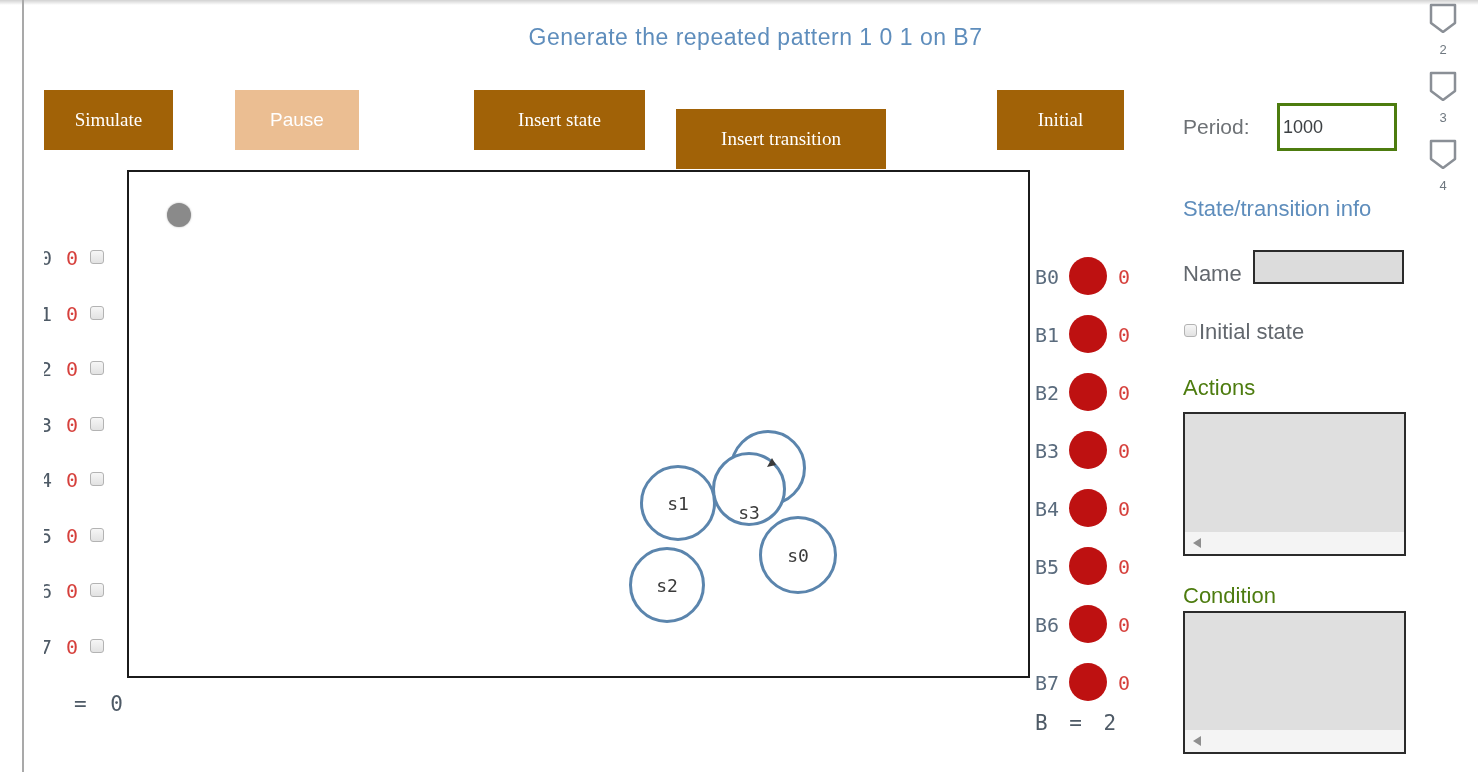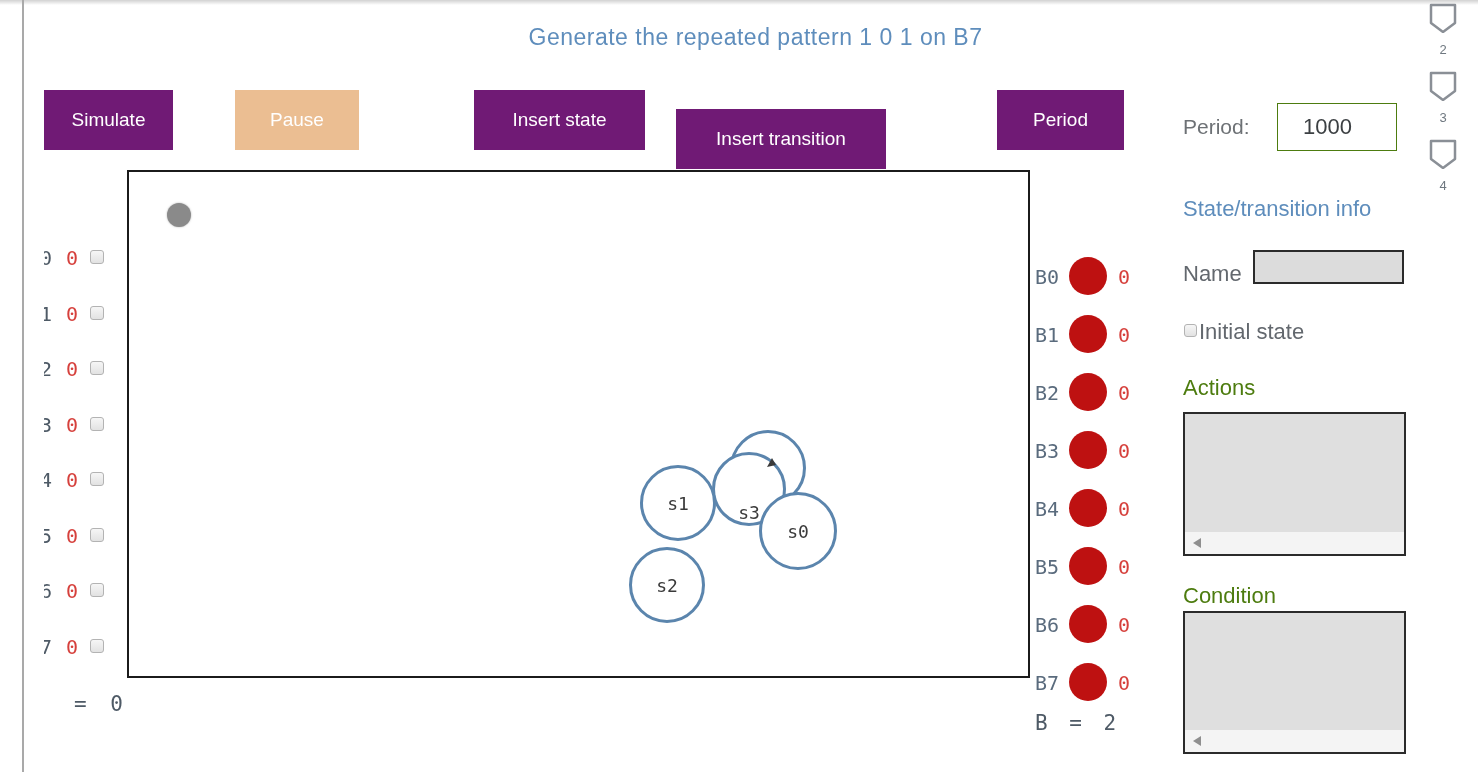--- a/index.html
+++ b/index.html
@@ -17,27 +17,27 @@
   .page-title {
     position:absolute; left:300px; top:24px; width:911px; text-align:center;
     font-size:23px; font-weight:300; color:#5E8DBC; letter-spacing:.5px; white-space:nowrap;
   }
 
   .btn {
     position:absolute; top:90px; height:60px; border:none; color:#fff;
     font-size:19px; font-family:"Liberation Sans", sans-serif;
     display:flex; align-items:center; justify-content:center; cursor:pointer;
   }
-  .btn.primary { background:#701a75; }
+  .btn.primary { background:#a16207;font-family:Liberation Serif, serif; }
   .btn.disabled { background:#EBBE92; }
 
   .period-label { position:absolute; left:1183px; top:115px; font-size:21px; color:#6d7175; }
   .period-input {
     position:absolute; left:1277px; top:103px; width:120px; height:48px;
-    border:1px solid #4d7c0f; font-size:22px; color:#3c4043; padding:0 25px;
+    border:3px solid #4d7c0f; font-size:18px; color:#3c4043; padding:0 3px;
     font-family:"Liberation Sans", sans-serif; background:#fff; outline:none;
   }
 
   .flag { position:absolute; left:1428px; width:30px; cursor:pointer; }
   .flag svg { display:block; }
   .flag-num { width:30px; text-align:center; font-size:13px; color:#6f7880; margin-top:9px; }
 
   .canvas {
     position:absolute; left:127px; top:170px; width:903px; height:508px;
     border:2px solid #1b1b1b; background:#fff;
@@ -98,21 +98,21 @@
 <div id="page">
   <div class="top-shadow"></div>
   <div class="gutter-line"></div>
 
   <div class="page-title">Generate the repeated pattern 1 0 1 on B7</div>
 
   <button class="btn primary" style="left:44px;width:129px;">Simulate</button>
   <button class="btn disabled" style="left:235px;width:124px;">Pause</button>
   <button class="btn primary" style="left:474px;width:171px;">Insert state</button>
   <button class="btn primary" style="left:676px;width:210px;margin-top:19px;">Insert transition</button>
-  <button class="btn primary" style="left:997px;width:127px;">Period</button>
+  <button class="btn primary" style="left:997px;width:127px;">Initial</button>
 
   <span class="period-label">Period:</span>
   <input class="period-input" value="1000" style="">
 
   <div id="flags-col">
       <div class="flag" style="top: 3px;">
     <svg width="30" height="30" viewBox="0 0 30 30">
       <polygon points="3,2 27,2 27,20 15,29 3,20" fill="#ffffff" stroke="#8a8f96" stroke-width="2.5" stroke-linejoin="round"></polygon>
     </svg>
     <div class="flag-num">2</div>
@@ -136,21 +136,21 @@
   <div id="states-layer">
       <div class="state" style="left: 730px; top: 430px; height: 76px; width: 76px; z-index: 1;">
     <span class="state-label"></span>
   </div>
       <div class="state" style="left: 712px; top: 452px; height: 74px; width: 74px; z-index: 2; align-items: flex-end;">
     <span class="state-label">s3</span>
   </div>
       <div class="state" style="left: 629px; top: 547px; height: 76px; width: 76px; z-index: 2;">
     <span class="state-label">s2</span>
   </div>
-      <div class="state" style="left: 759px; top: 492px; height: 78px; width: 78px; z-index: 4;">
+      <div class="state" style="left: 759px; top: 516px; height: 78px; width: 78px; z-index: 4;">
     <span class="state-label">s0</span>
   </div>
       <div class="state" style="left: 640px; top: 465px; height: 76px; width: 76px; z-index: 4;">
     <span class="state-label">s1</span>
   </div>
     </div>
   <div class="arrowhead">
     <svg width="12" height="12" viewBox="0 0 12 12">
         <path d="M1,10 L10,8 L6,1 Z" fill="#3a3a3a"></path>
       </svg>

